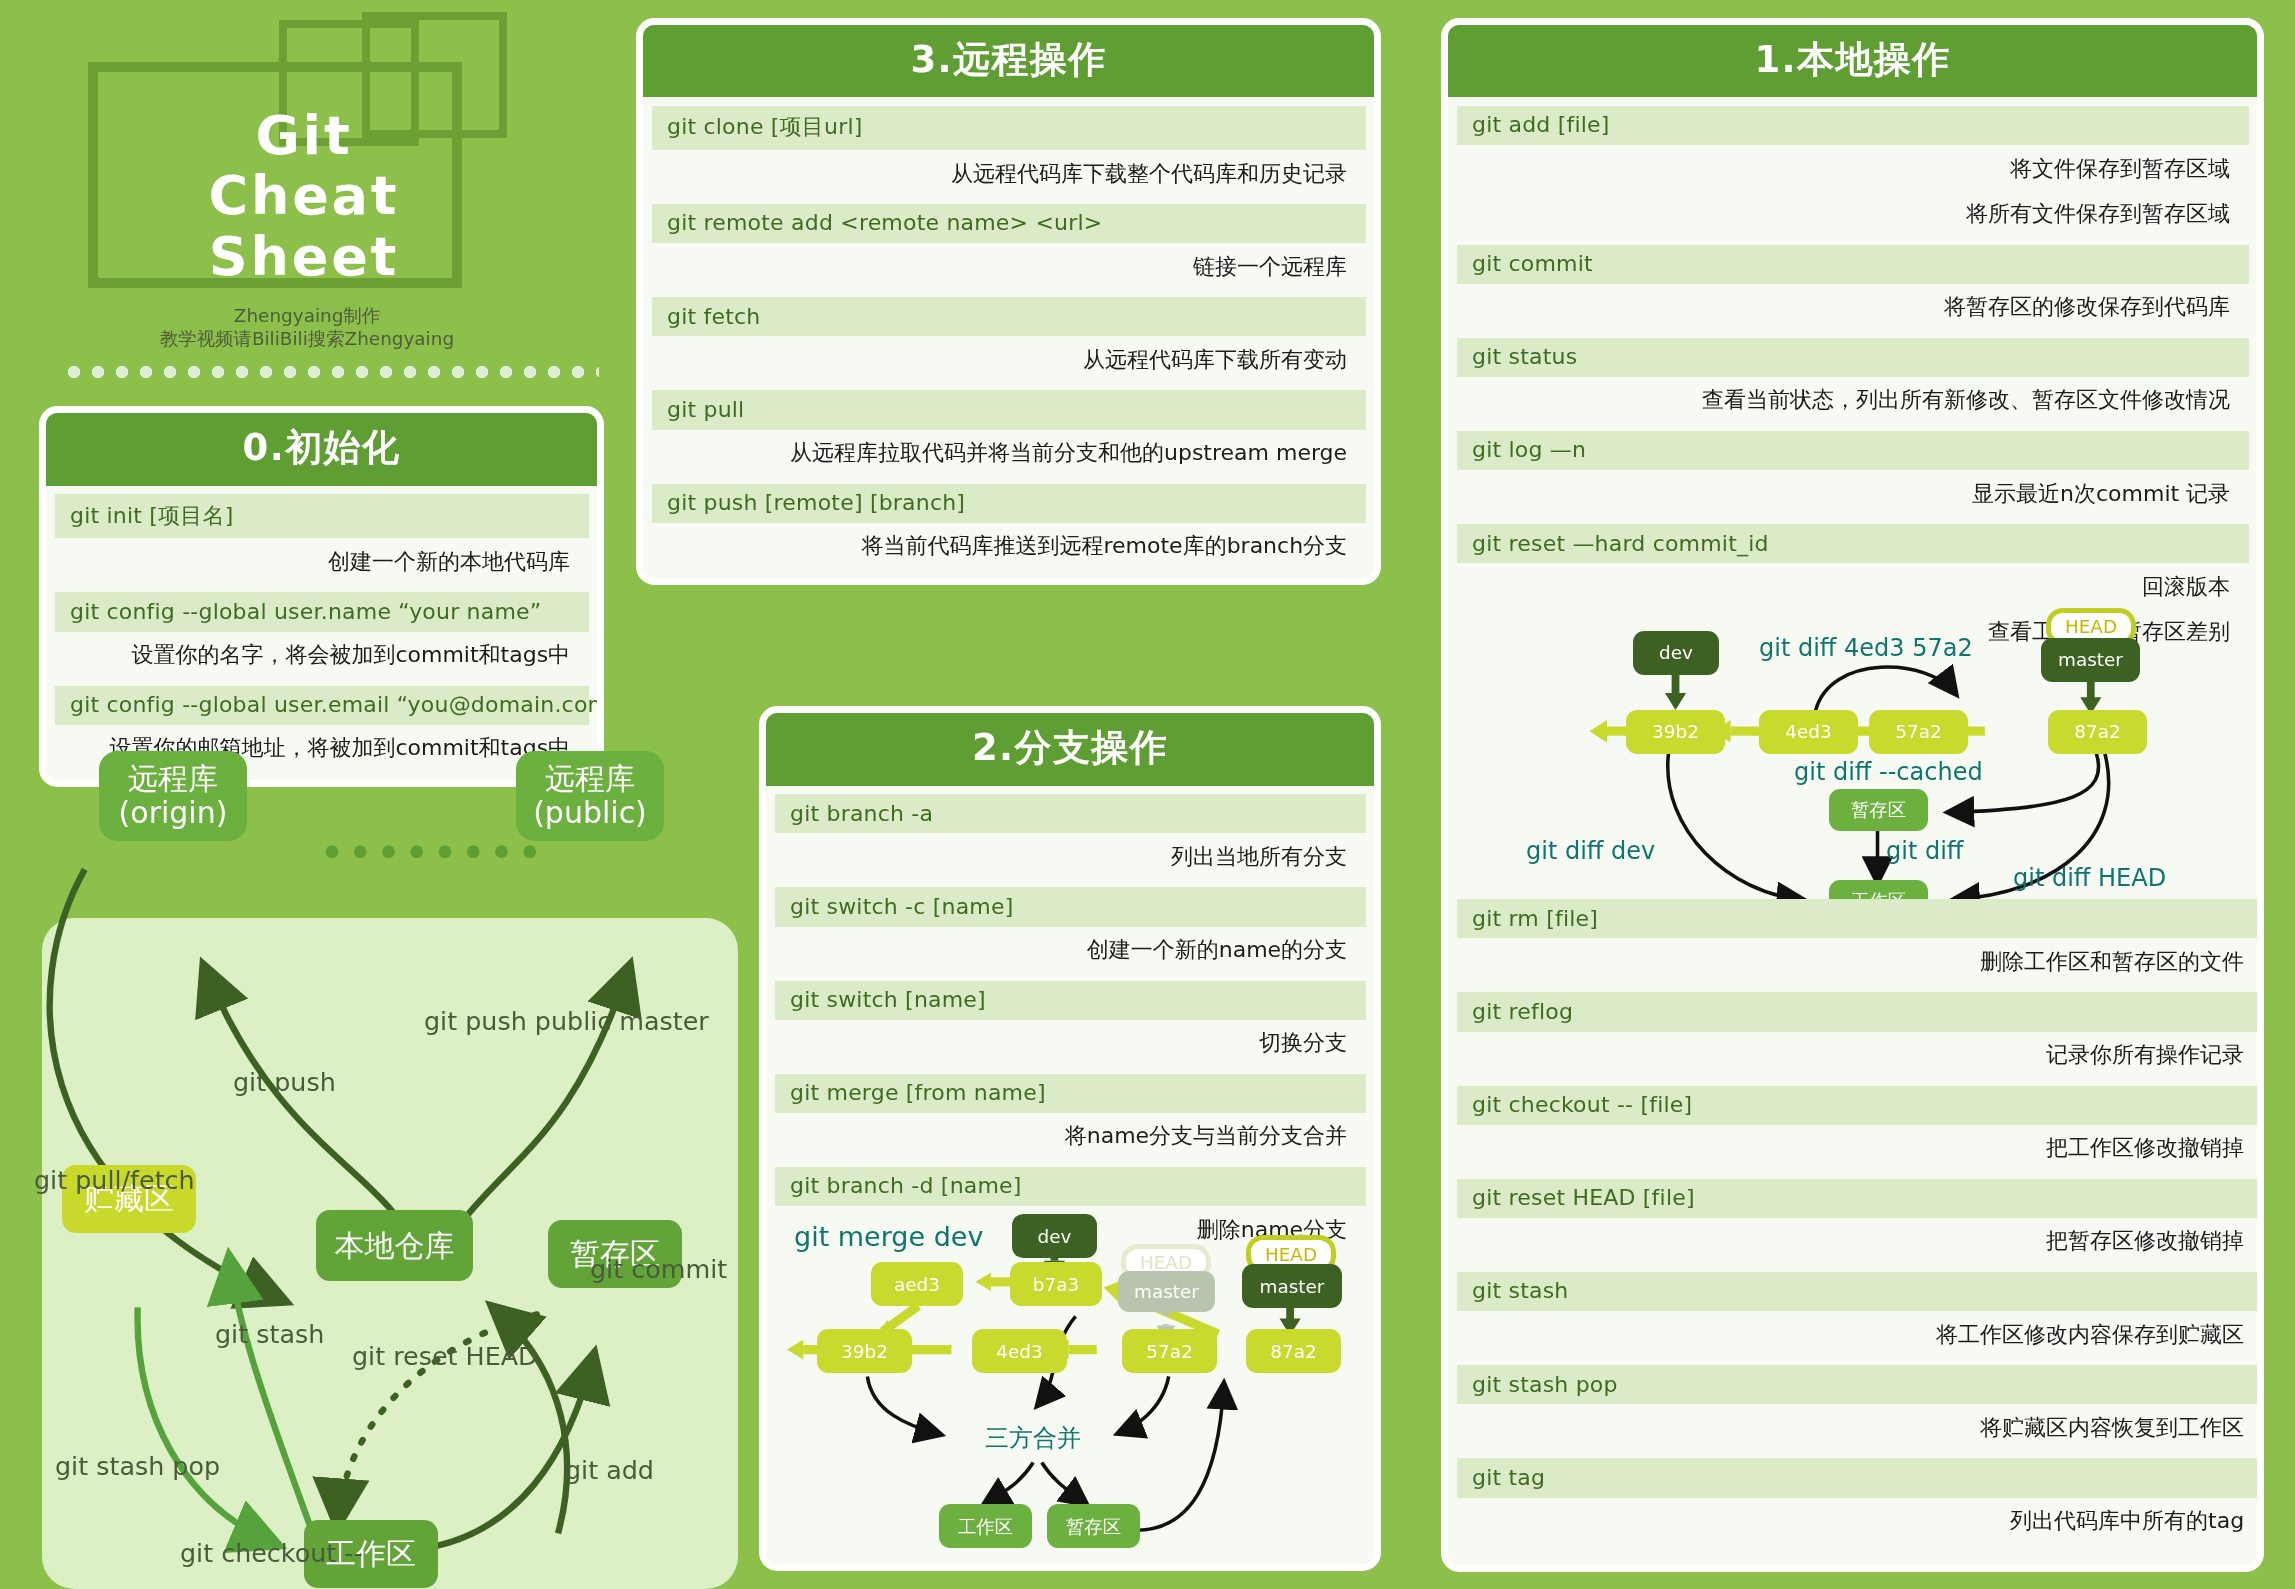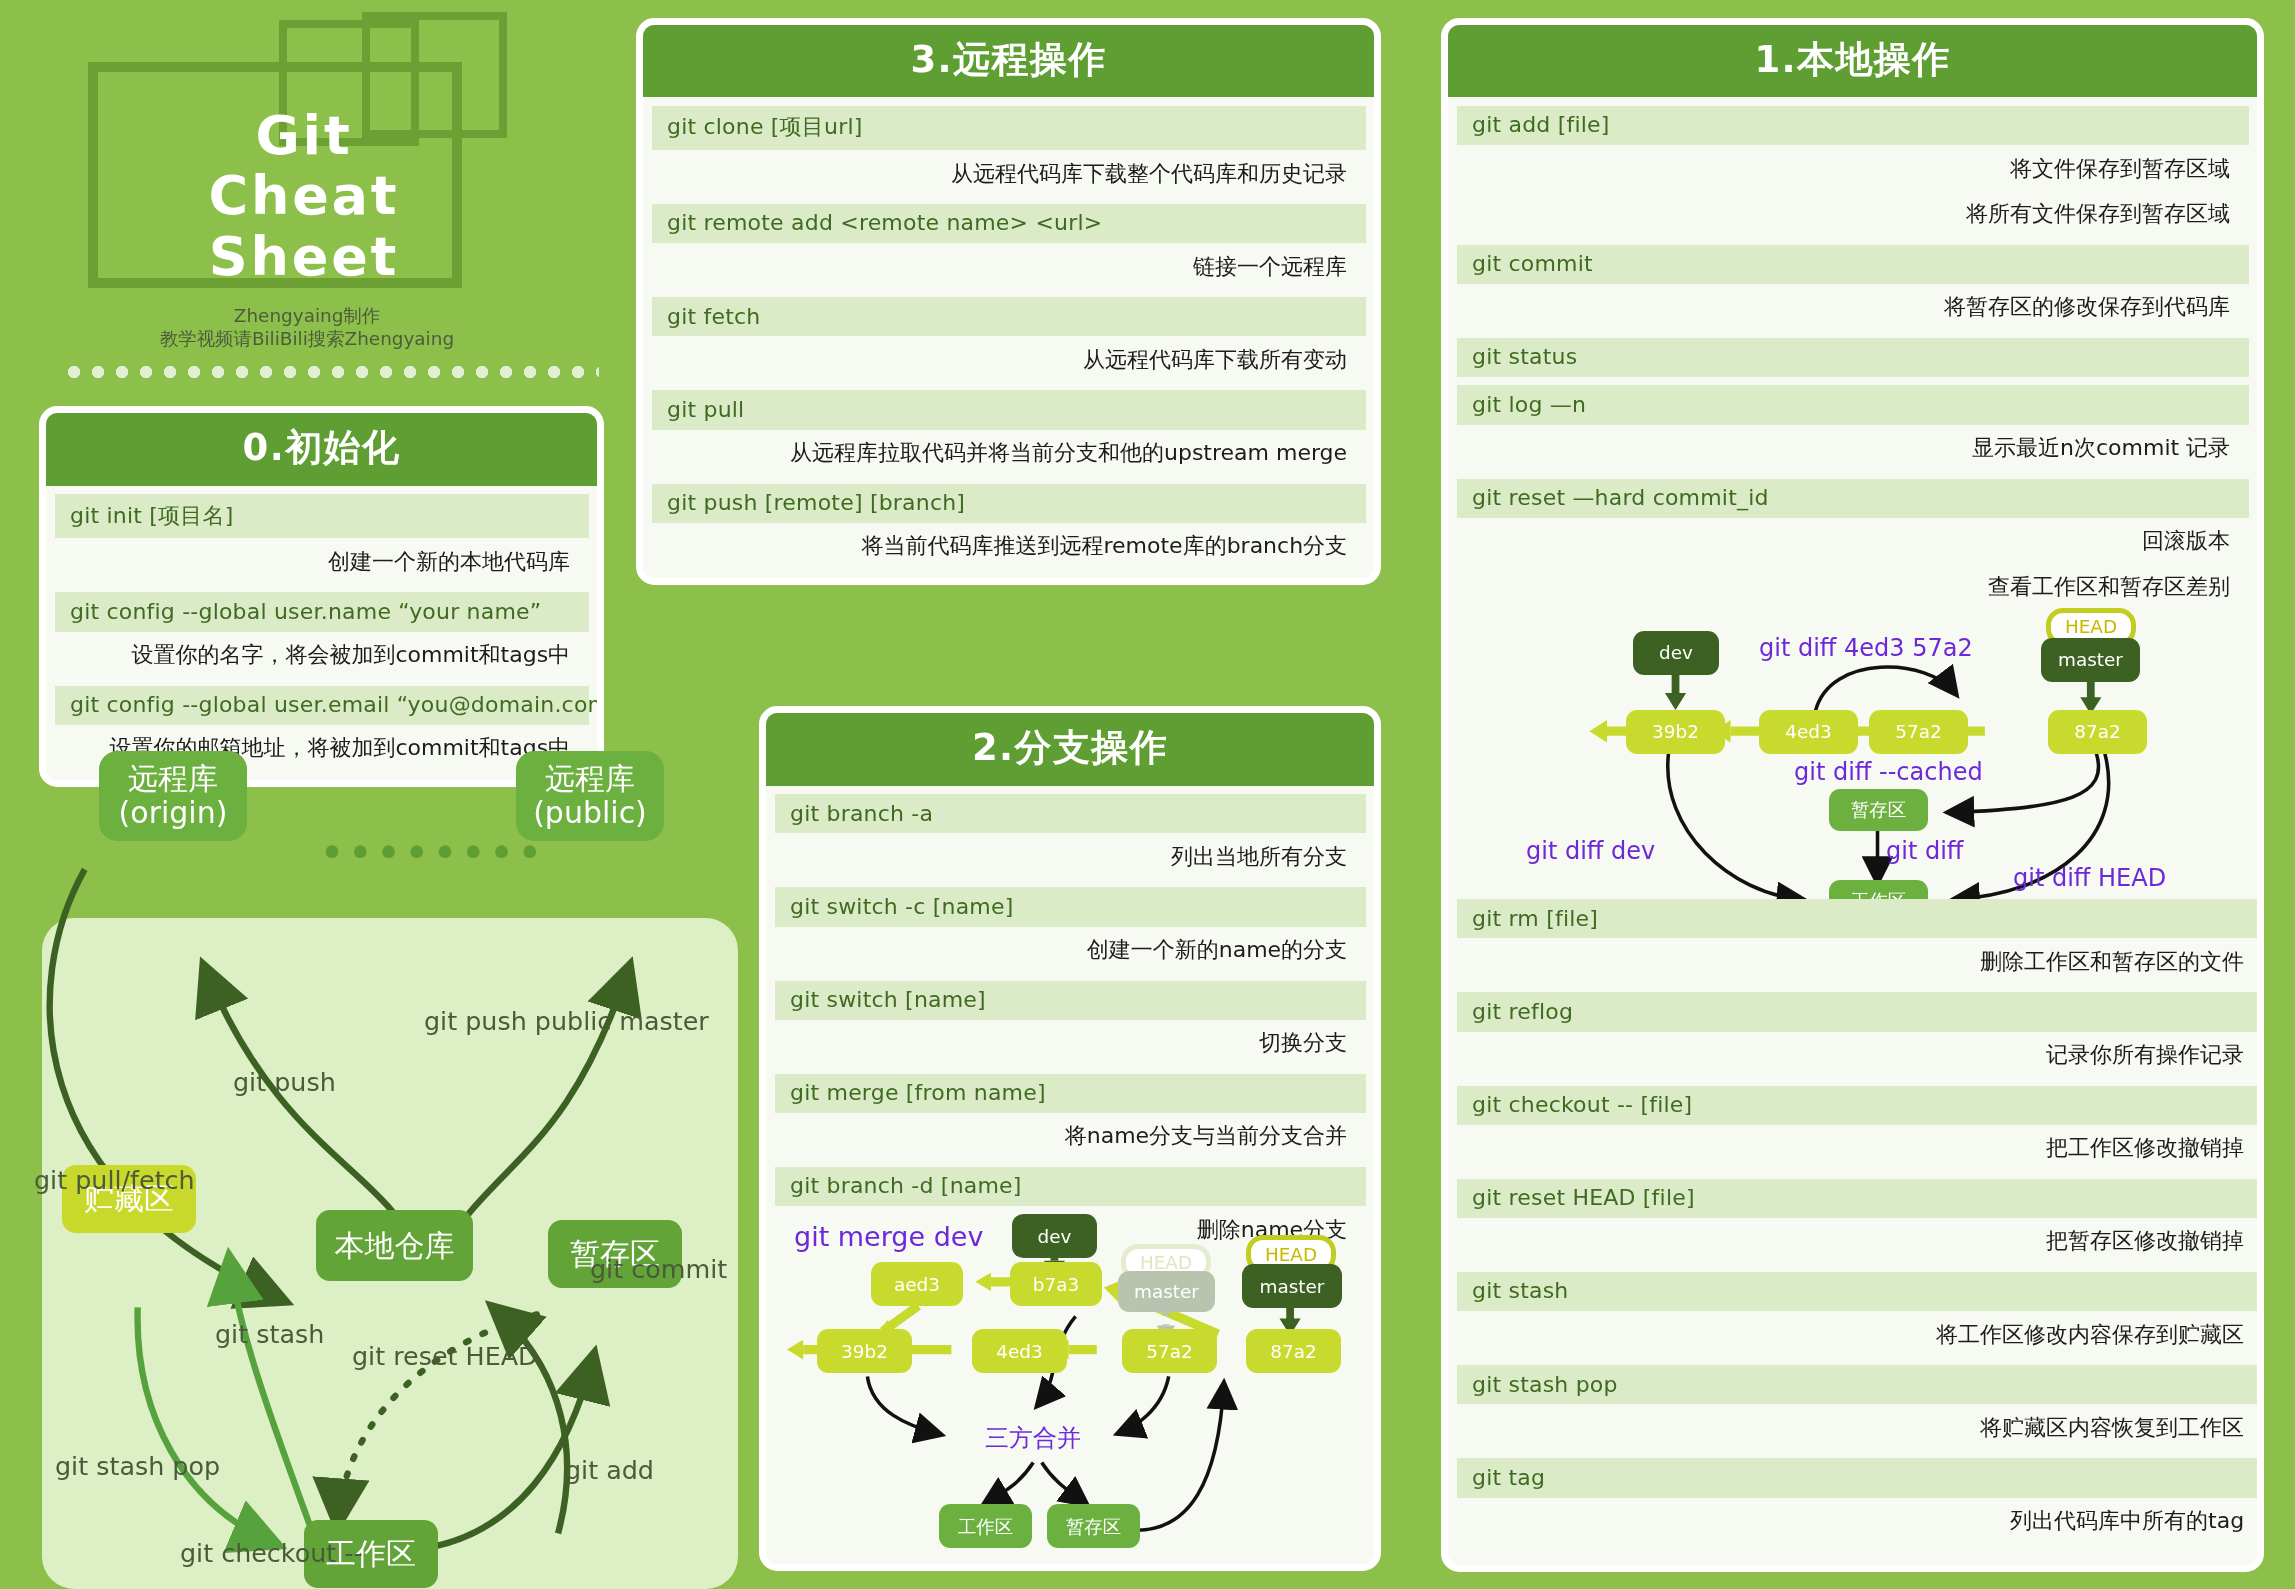--- a/index.html
+++ b/index.html
@@ -98,21 +98,21 @@
     position: absolute; border-radius: 11.3px; color: #ffffff;
     display: flex; align-items: center; justify-content: center;
     font-size: 18.4px; white-space: nowrap;
   }
   .n-commit { background: #c9da2e; }
   .n-branch { background: #3c6122; }
   .n-area   { background: #6cb03f; }
   .n-head   { background: #ffffff; color: #c9b800; border: 5px solid #c2cd22; }
   .n-ghost-head { background: #ffffff; color: #dfe6c0; border: 5px solid #e4ecd0; }
   .n-ghost-branch { background: #b9c4ae; color: #ffffff; }
-  .dlabel { position: absolute; color: #6d28d9; font-size: 24px; white-space: nowrap; }
+  .dlabel { position: absolute; color: #0f766e; font-size: 24px; white-space: nowrap; }
   svg.overlay { position: absolute; left: 0; top: 0; overflow: visible; }
 </style>
 </head>
 <body>
 
 <div id="root">
 
   <div id="title-block">
     <div class="sq" id="sq-a"></div>
     <div class="sq" id="sq-b"></div>
@@ -260,20 +260,21 @@
 
   <div class="card" id="card-local" style="left:1441px; top:17.7px; width:823px; height:1554px;">
     <div class="card-head">1.本地操作</div>
     <div class="rows">
       <div class="cmd">git add [file]</div>
       <div class="desc">将文件保存到暂存区域</div>
       <div class="desc">将所有文件保存到暂存区域</div>
       <div class="cmd">git commit</div>
       <div class="desc">将暂存区的修改保存到代码库</div>
       <div class="cmd">git status</div>
+      <div class="desc">查看当前状态，列出所有新修改、暂存区文件修改情况</div>
       <div class="cmd">git log —n</div>
       <div class="desc">显示最近n次commit 记录</div>
       <div class="cmd">git reset —hard commit_id</div>
       <div class="desc">回滚版本</div>
       <div class="desc">查看工作区和暂存区差别</div>
     </div>
 
     <div id="diff-diagram" style="position:absolute; left:0; top:572px; width:823px; height:339px;">
       <svg class="overlay" width="823" height="339" viewBox="0 0 1165 480">
         <defs>

